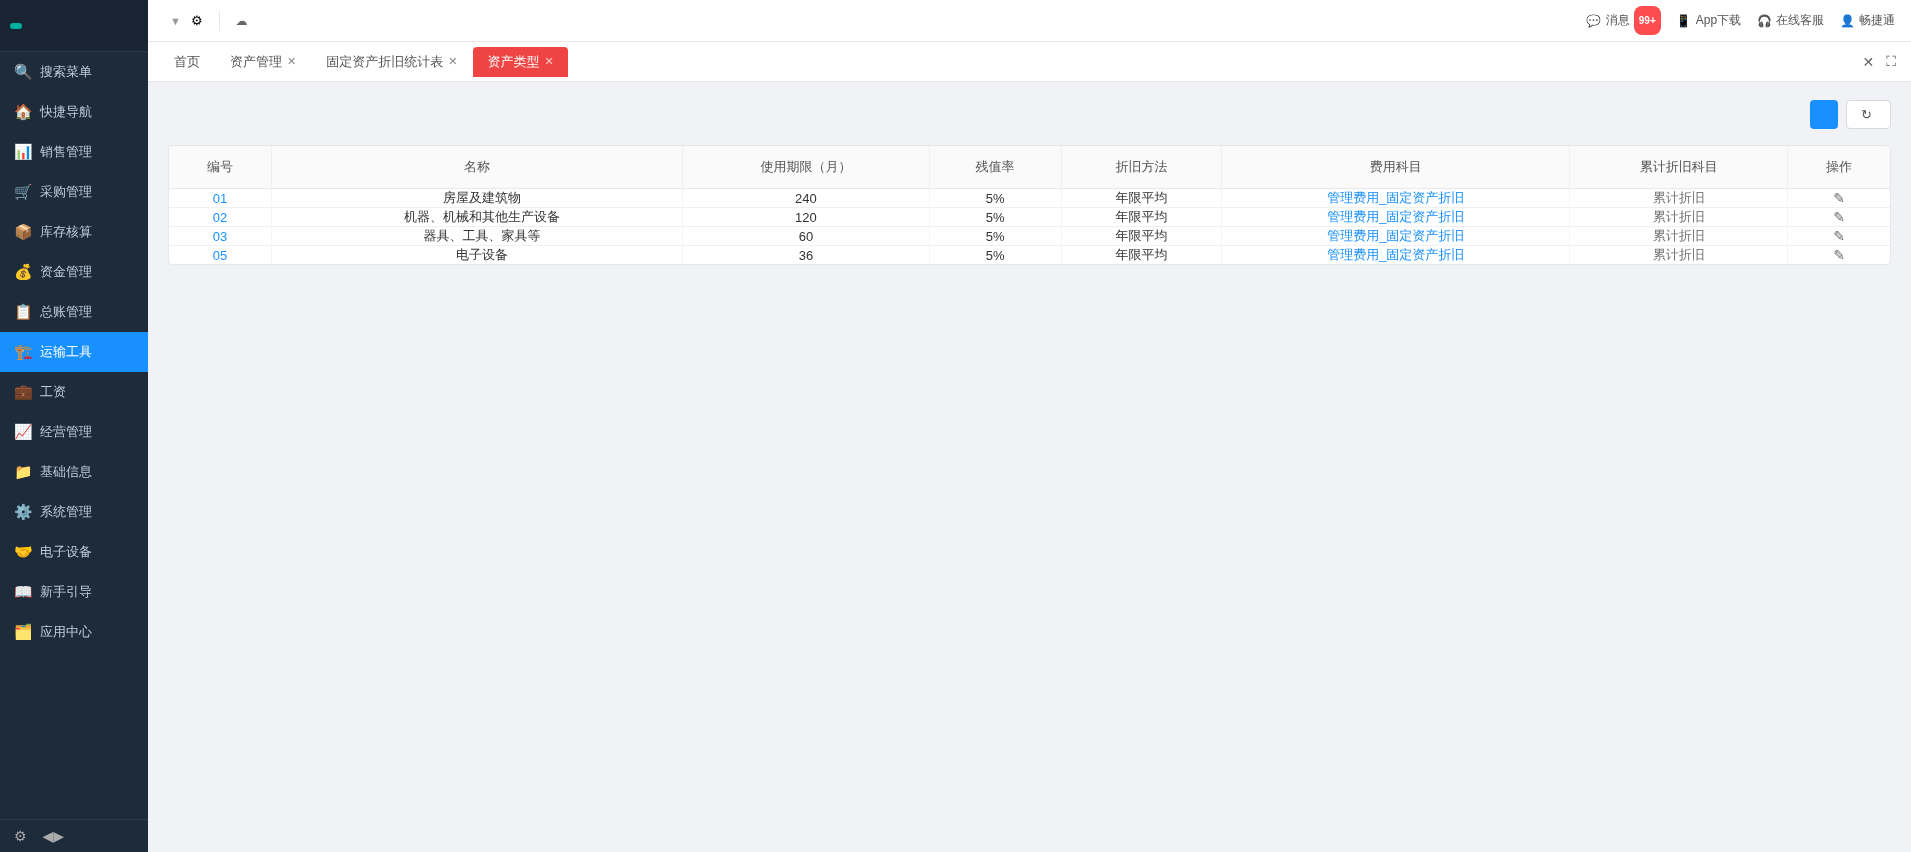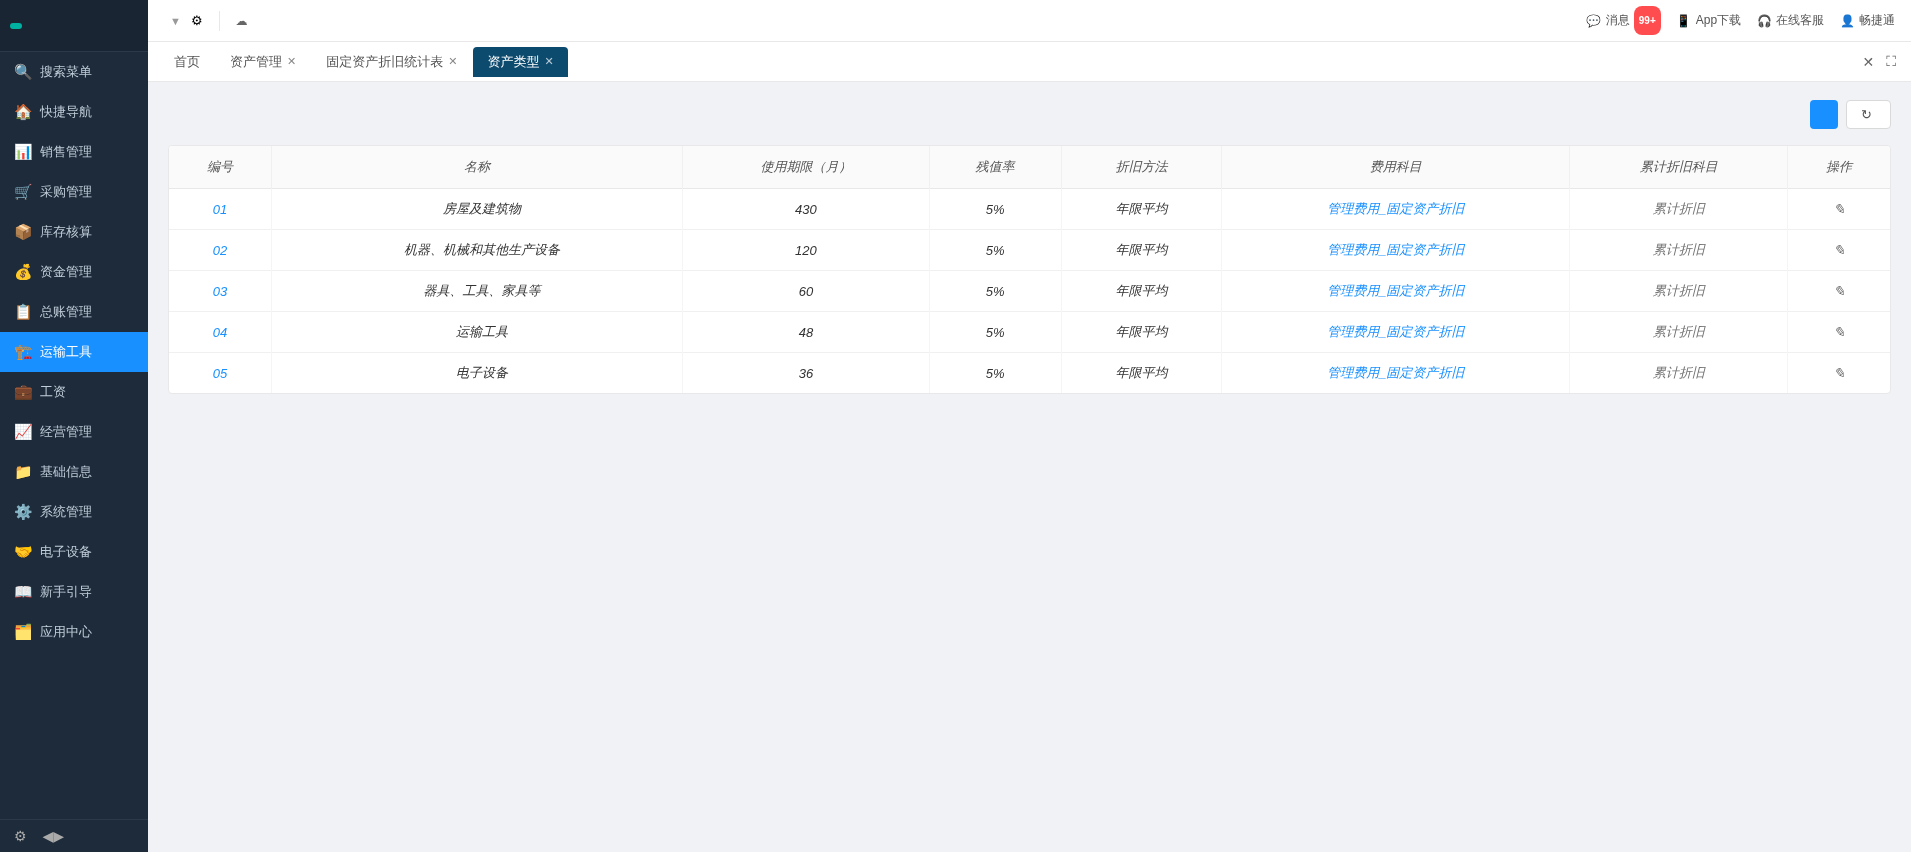--- a/index.html
+++ b/index.html
@@ -135,21 +135,21 @@
       display: flex;
       align-items: center;
       gap: 5px;
       padding: 6px 14px;
       font-size: 13px;
       cursor: pointer;
       color: #555;
       border-radius: 4px 4px 0 0;
       white-space: nowrap;
     }
-    .tab-item.active { background: #0c4a6e; color: #fff; }
+    .tab-item.active { background: #ef4444; color: #fff; }
     .tab-item .close-icon { font-size: 11px; opacity: 0.7; }
 
     
     .tabs-right {
       margin-left: auto;
       display: flex;
       align-items: center;
       gap: 6px;
       font-size: 14px;
       color: #666;
@@ -206,40 +206,38 @@
       border: 1px solid #e8e8e8;
     }
     table {
       width: 100%;
       border-collapse: collapse;
       font-size: 13px;
     }
     thead tr {
       background: #fafafa;
       border-bottom: 1px solid #e8e8e8;
-      font-style: italic;
     }
     thead th {
       padding: 12px 10px;
       text-align: center;
       color: #555;
       font-weight: 500;
       border-right: 1px solid #f0f0f0;
     }
     thead th:last-child { border-right: none; }
     tbody tr {
       border-bottom: 1px solid #f0f0f0;
     }
     tbody tr:last-child { border-bottom: none; }
     tbody td {
-      padding: 11px 10px;
+      padding: 0 10px;
       text-align: center;
       color: #333;
       border-right: 1px solid #f5f5f5;
-      font-style: italic;
     }
     tbody td:last-child { border-right: none; }
     tbody td.name-cell { text-align: center; padding-left: 20px; }
     .td-code { color: #1890ff; }
     .td-subject { color: #1890ff; }
     .td-accum { color: #737373; }
     .td-edit-icon {
       color: #666;
       cursor: pointer;
       font-size: 14px;
@@ -407,21 +405,21 @@
               <th>费用科目</th>
               <th>累计折旧科目</th>
               <th>操作</th>
             </tr>
         </thead>
         <tbody>
 
         <tr>
     <td class="td-code">01</td>
     <td class="name-cell">房屋及建筑物</td>
-    <td>430</td>
+    <td>240</td>
     <td>5%</td>
     <td>年限平均</td>
     <td class="td-subject">管理费用_固定资产折旧</td>
     <td class="td-accum">累计折旧</td>
     <td><span class="td-edit-icon">✎</span></td>
   </tr>
             <tr>
     <td class="td-code">02</td>
     <td class="name-cell">机器、机械和其他生产设备</td>
     <td>120</td>
@@ -435,30 +433,20 @@
     <td class="td-code">03</td>
     <td class="name-cell">器具、工具、家具等</td>
     <td>60</td>
     <td>5%</td>
     <td>年限平均</td>
     <td class="td-subject">管理费用_固定资产折旧</td>
     <td class="td-accum">累计折旧</td>
     <td><span class="td-edit-icon">✎</span></td>
   </tr>
             <tr>
-    <td class="td-code">04</td>
-    <td class="name-cell">运输工具</td>
-    <td>48</td>
-    <td>5%</td>
-    <td>年限平均</td>
-    <td class="td-subject">管理费用_固定资产折旧</td>
-    <td class="td-accum">累计折旧</td>
-    <td><span class="td-edit-icon">✎</span></td>
-  </tr>
-            <tr>
     <td class="td-code">05</td>
     <td class="name-cell">电子设备</td>
     <td>36</td>
     <td>5%</td>
     <td>年限平均</td>
     <td class="td-subject">管理费用_固定资产折旧</td>
     <td class="td-accum">累计折旧</td>
     <td><span class="td-edit-icon">✎</span></td>
   </tr>
           </tbody>

